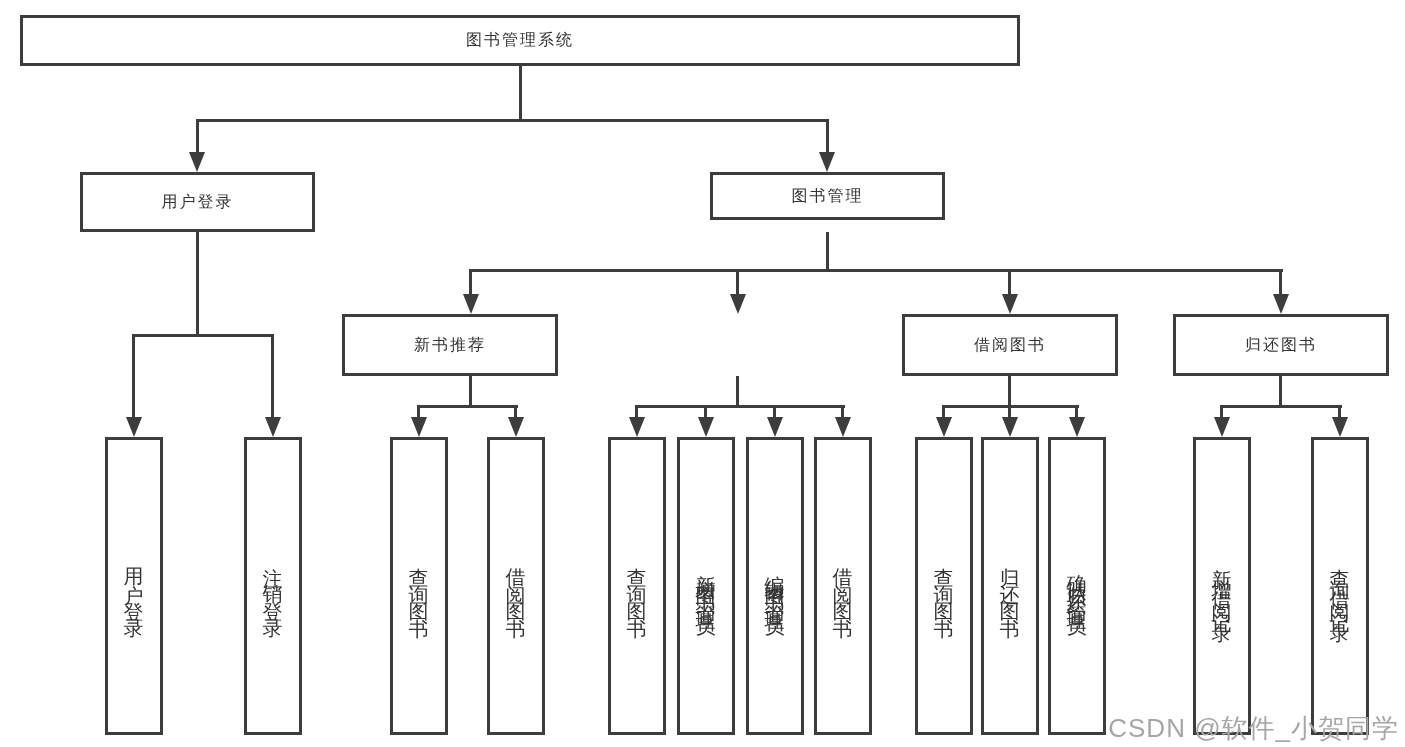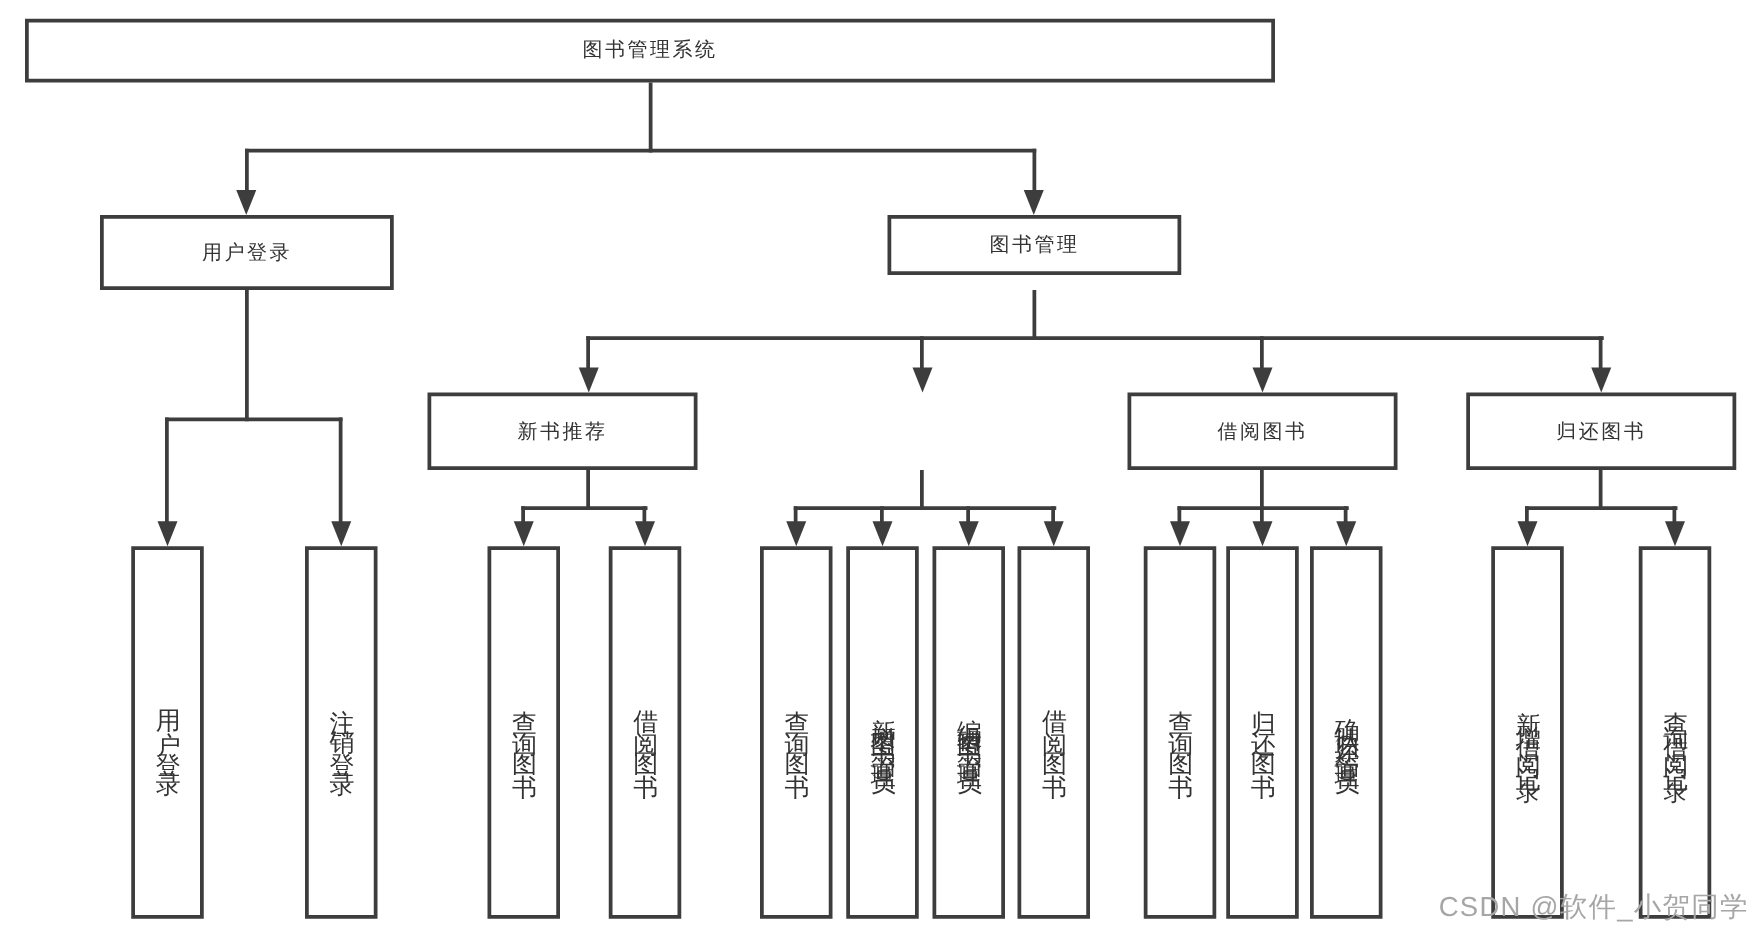--- a/index.html
+++ b/index.html
@@ -26,21 +26,21 @@
   .ls6 span{letter-spacing:11px;}
   .ls9 span{letter-spacing:6px;}
   .v{position:absolute;width:3px;background:var(--line);}
   .h{position:absolute;height:3px;background:var(--line);}
   .arr{
     position:absolute;width:0;height:0;
     border-left:8px solid transparent;border-right:8px solid transparent;
     border-top:20px solid var(--line);
   }
   .watermark{
-    position:absolute;top:711px;right:6px;font-size:22px;letter-spacing:1px;
+    position:absolute;top:711px;right:6px;font-size:26px;letter-spacing:1px;
     color:var(--wm);white-space:nowrap;
   }
 </style>
 </head>
 <body>
 
 <div id="stage">
 
   <div class="box hbox" style="left:20px;top:15px;width:1000px;height:51px;">
     <span>图书管理系统</span>

